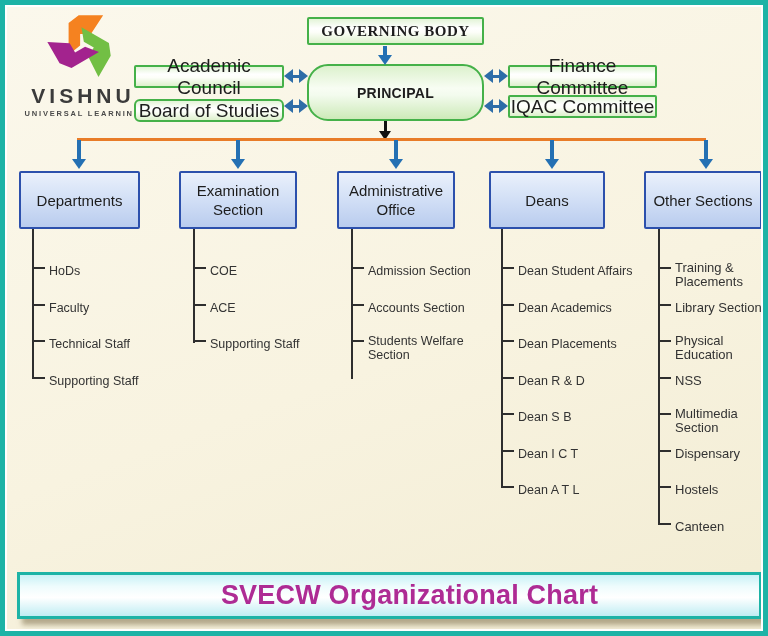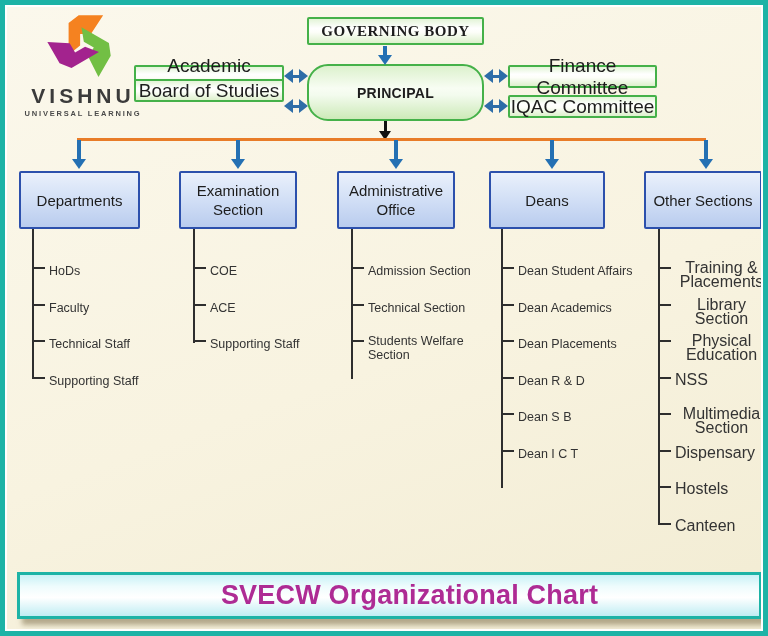--- a/index.html
+++ b/index.html
@@ -26,21 +26,21 @@
     background:linear-gradient(180deg,#e3f4d7 0%,#ffffff 38%,#fdfef9 55%,#ddf0cc 100%);
     color:#1d1d1d;
   }
   .gov { left:300px; top:10px; width:177px; height:28px;
     font-family:"Liberation Serif", serif; font-weight:bold; font-size:15px; letter-spacing:.5px; }
   .principal { left:300px; top:57px; width:177px; height:57px;
     font-weight:bold; font-size:14px; letter-spacing:.3px;
     background:linear-gradient(180deg,#dcf1cd 0%,#f8fdf3 42%,#f3fbee 55%,#cdeab8 100%);border-radius:21px; }
   .committee { width:150px; height:23px; font-size:19px; }
   .c-ac { left:127px; top:58px; }
-  .c-bs { left:127px; top:72px; }
+  .c-bs { left:127px; top:92px;border-radius:6px; }
   .c-fc { left:501px; top:58px; width:149px; }
   .c-iq { left:501px; top:88px; width:149px; }
   .blue-box {
     border:2px solid #2c50ac; border-radius:2px;
     background:linear-gradient(180deg,#eaf0fb 0%,#dbe6f8 30%,#cfddf5 55%,#b9ccee 100%);
     color:#1d1d1d; font-size:15px; line-height:19px;
     top:164px; height:58px;
   }
   .b0 { left:12px;  width:121px; }
   .b1 { left:172px; width:118px; }
@@ -67,21 +67,21 @@
   .tree-items { position:absolute; top:254px; }
   .tree-item { position:relative; height:36.5px; padding-left:17px; }
   .tree-item::before { content:""; position:absolute; left:0; top:6px; width:13px; height:2px; background:#2e2e2e; }
   .tree-item-label { display:inline-block; font-size:12.5px; line-height:14px; color:#333; }
   .ti0 { left:25px;  width:125px; }
   .ti1 { left:186px; width:125px; }
   .ti2 { left:344px; width:125px; }
   .ti2 .tree-item-label { width:104px; }
   .ti3 { left:494px; width:135px; }
   .ti4 { left:651px; width:110px; }
-  .ti4 .tree-item-label { font-size:16px;text-align:center; }
+  .ti4 .tree-item-label { font-size:13px; }
   
   .footer-bar {
     position:absolute; left:10px; top:565px; width:745px; height:47px;
     border:3px solid #1db3a6;
     background:linear-gradient(180deg,#c9f1f6 0%,#eefcfd 28%,#ffffff 55%,#bfedf3 100%);
     box-shadow:5px 6px 5px rgba(125,112,75,.55);
     display:flex; align-items:center; justify-content:center;padding-left:40px;
   }
   .footer-title { font-size:27px; font-weight:bold; color:#ae2b94; letter-spacing:.2px; }
 </style>
@@ -168,30 +168,31 @@
         <div class="tree-item"><span class="tree-item-label">Technical Staff</span></div>
         <div class="tree-item"><span class="tree-item-label">Supporting Staff</span></div>
       </div>
     <div class="tree-items ti1">
         <div class="tree-item"><span class="tree-item-label">COE</span></div>
         <div class="tree-item"><span class="tree-item-label">ACE</span></div>
         <div class="tree-item"><span class="tree-item-label">Supporting Staff</span></div>
       </div>
     <div class="tree-items ti2">
         <div class="tree-item"><span class="tree-item-label">Admission Section</span></div>
-        <div class="tree-item"><span class="tree-item-label">Technical Section</span></div>
+        <div class="tree-item"><span class="tree-item-label">Accounts Section</span></div>
         <div class="tree-item"><span class="tree-item-label">Students Welfare Section</span></div>
       </div>
     <div class="tree-items ti3">
         <div class="tree-item"><span class="tree-item-label">Dean Student Affairs</span></div>
         <div class="tree-item"><span class="tree-item-label">Dean Academics</span></div>
         <div class="tree-item"><span class="tree-item-label">Dean Placements</span></div>
         <div class="tree-item"><span class="tree-item-label">Dean R &amp; D</span></div>
         <div class="tree-item"><span class="tree-item-label">Dean S B</span></div>
         <div class="tree-item"><span class="tree-item-label">Dean I C T</span></div>
+        <div class="tree-item"><span class="tree-item-label">Dean A T L</span></div>
       </div>
     <div class="tree-items ti4">
         <div class="tree-item"><span class="tree-item-label">Training &amp; Placements</span></div>
         <div class="tree-item"><span class="tree-item-label">Library Section</span></div>
         <div class="tree-item"><span class="tree-item-label">Physical Education</span></div>
         <div class="tree-item"><span class="tree-item-label">NSS</span></div>
         <div class="tree-item"><span class="tree-item-label">Multimedia Section</span></div>
         <div class="tree-item"><span class="tree-item-label">Dispensary</span></div>
         <div class="tree-item"><span class="tree-item-label">Hostels</span></div>
         <div class="tree-item"><span class="tree-item-label">Canteen</span></div>

